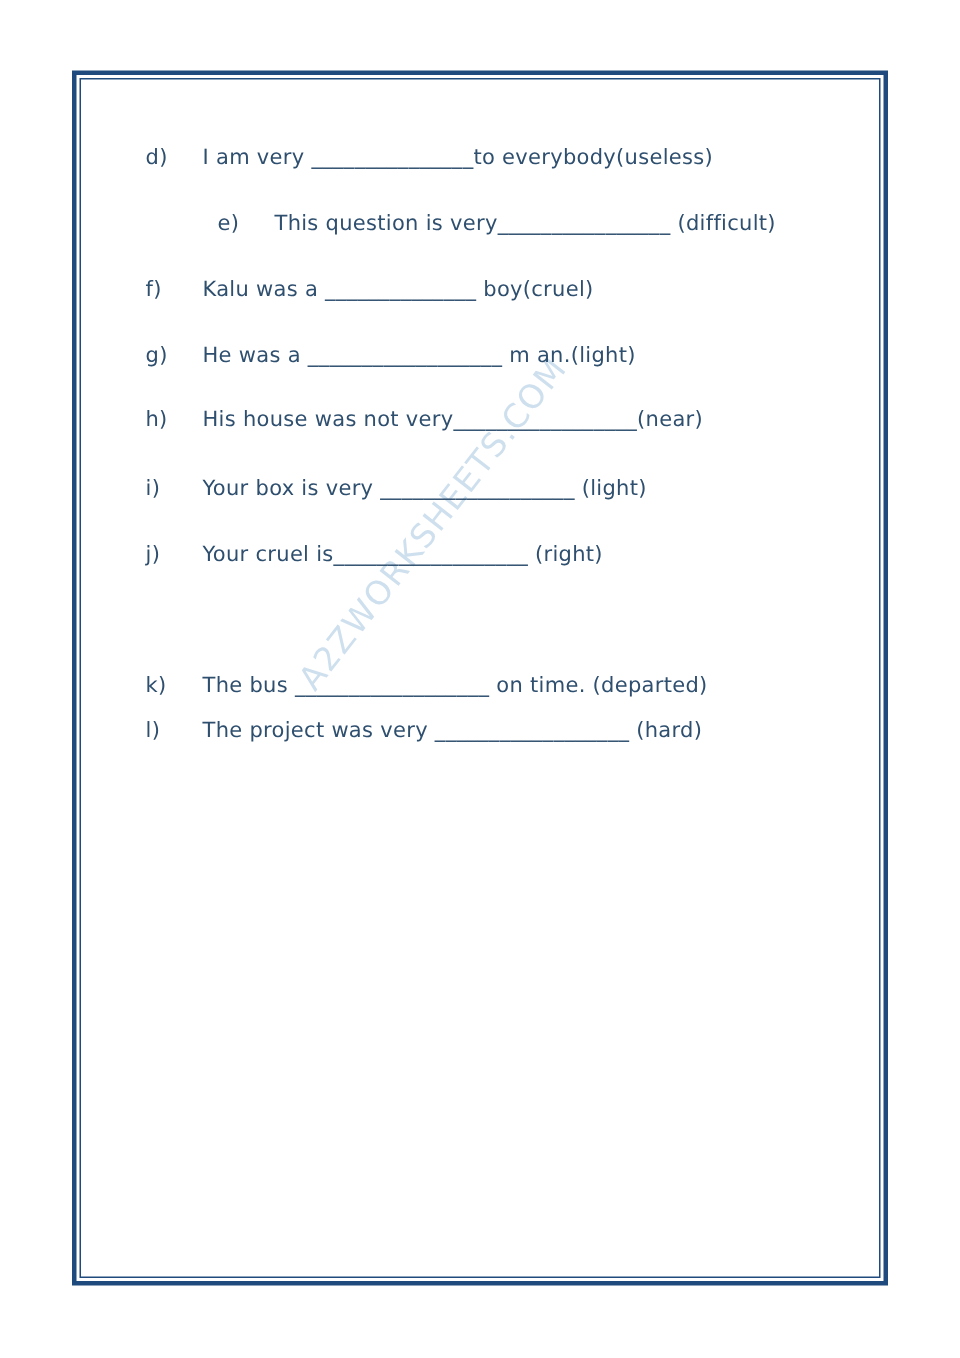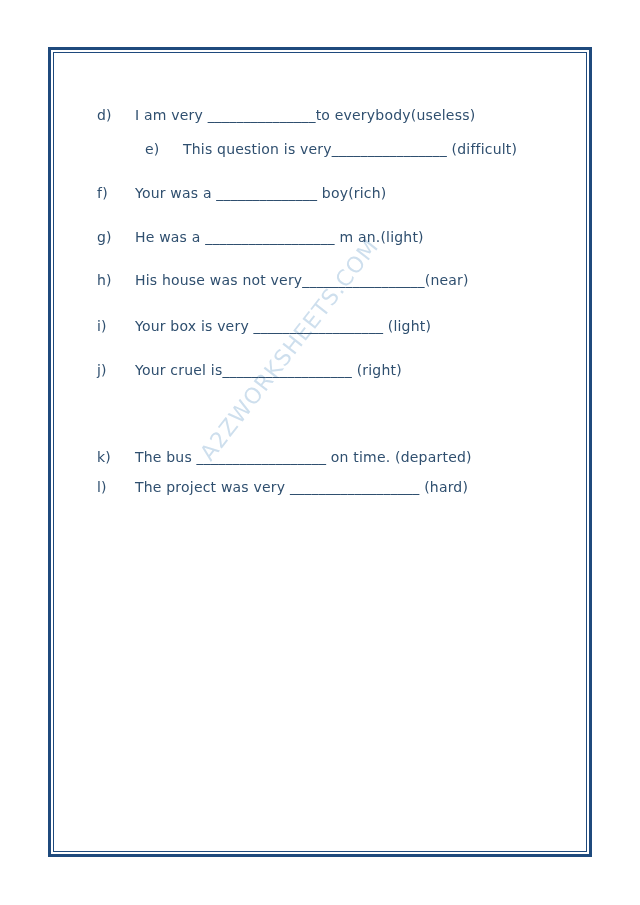--- a/index.html
+++ b/index.html
@@ -12,22 +12,22 @@
 </style>
 </head>
 <body>
 
 <div class="frame-outer"></div>
 <div class="frame-inner"></div>
 
 <div class="watermark">A2ZWORKSHEETS.COM</div>
 
 <div id="items">
-    <div class="item" style="top: 107px;"><span class="letter">d)</span><span>I am very _______________to everybody(useless)</span></div>
+    <div class="item" style="top: 97px;"><span class="letter">d)</span><span>I am very _______________to everybody(useless)</span></div>
     <div class="item" style="top: 141px; margin-left: 48px;"><span class="letter">e)</span><span>This question is very________________ (difficult)</span></div>
-    <div class="item" style="top: 185px;"><span class="letter">f)</span><span>Your was a ______________ boy(rich)</span></div>
+    <div class="item" style="top: 185px;"><span class="letter">f)</span><span>Kalu was a ______________ boy(cruel)</span></div>
     <div class="item" style="top: 229px;"><span class="letter">g)</span><span>He was a __________________ m an.(light)</span></div>
     <div class="item" style="top: 272px;"><span class="letter">h)</span><span>His house was not very_________________(near)</span></div>
     <div class="item" style="top: 318px;"><span class="letter">i)</span><span>Your box is very __________________ (light)</span></div>
     <div class="item" style="top: 362px;"><span class="letter">j)</span><span>Your cruel is__________________ (right)</span></div>
     <div class="item" style="top: 406px; margin-top: 43px;"><span class="letter">k)</span><span>The bus __________________ on time. (departed)</span></div>
     <div class="item" style="top: 450px; margin-top: 29px;"><span class="letter">l)</span><span>The project was very __________________ (hard)</span></div>
   </div>
 
 </body></html>

